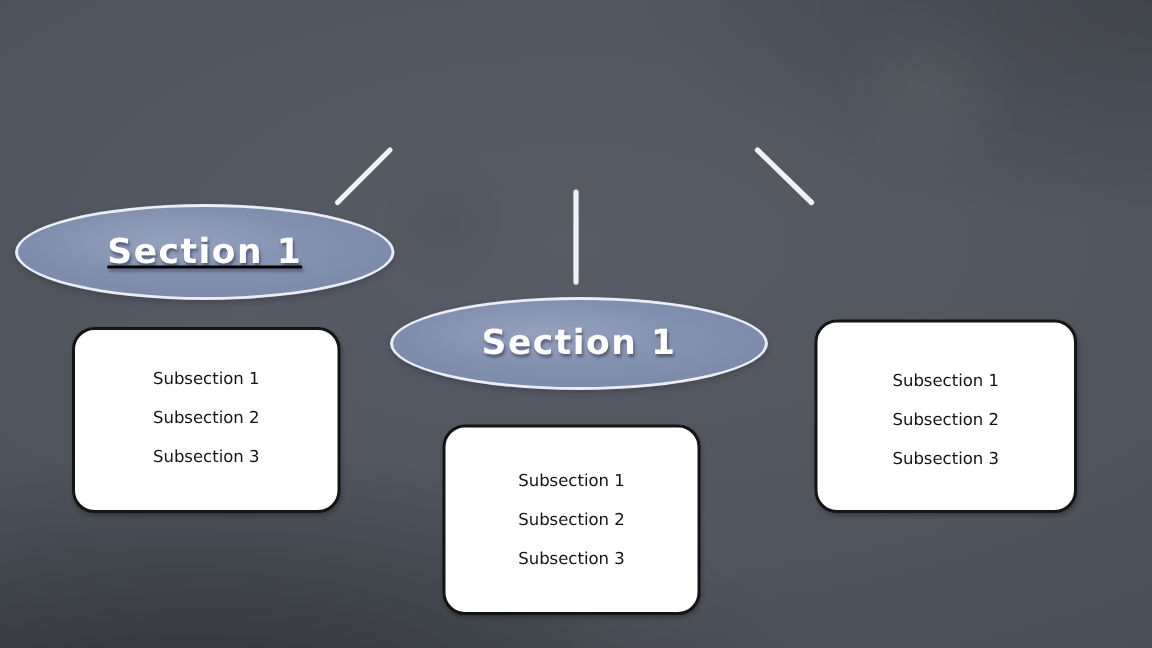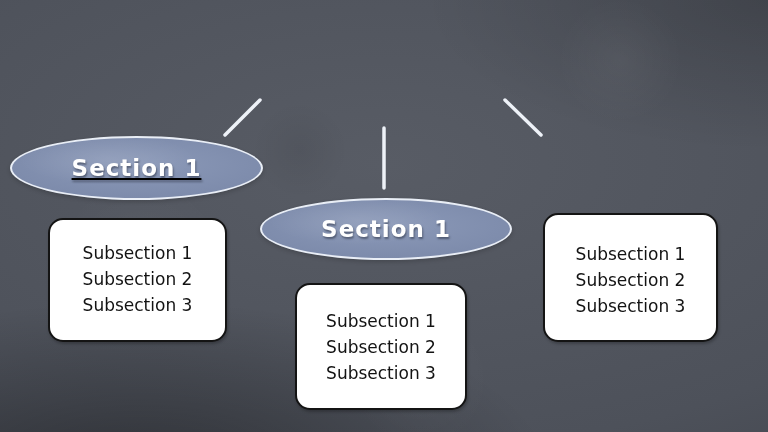--- a/index.html
+++ b/index.html
@@ -62,21 +62,21 @@
     display: flex;
     flex-direction: column;
     align-items: center;
     box-shadow: 1px 2px 3px rgba(0,0,0,0.25);
   }
   #box-section1 { left: 48px;  top: 218px; width: 179px; height: 124px; padding-top: 20px; }
   #box-section2 { left: 295px; top: 283px; width: 172px; height: 127px; padding-top: 23px; }
   #box-section3 { left: 543px; top: 213px; width: 175px; height: 129px; padding-top: 26px; }
   .subsection-line {
     color: #131313;
-    font-size: 17px;
+    font-size: 11px;
     line-height: 26px;
     white-space: nowrap;
   }
 
   #connector-layer {
     position: absolute;
     left: 0; top: 0;
     width: 768px; height: 432px;
     pointer-events: none;
   }

